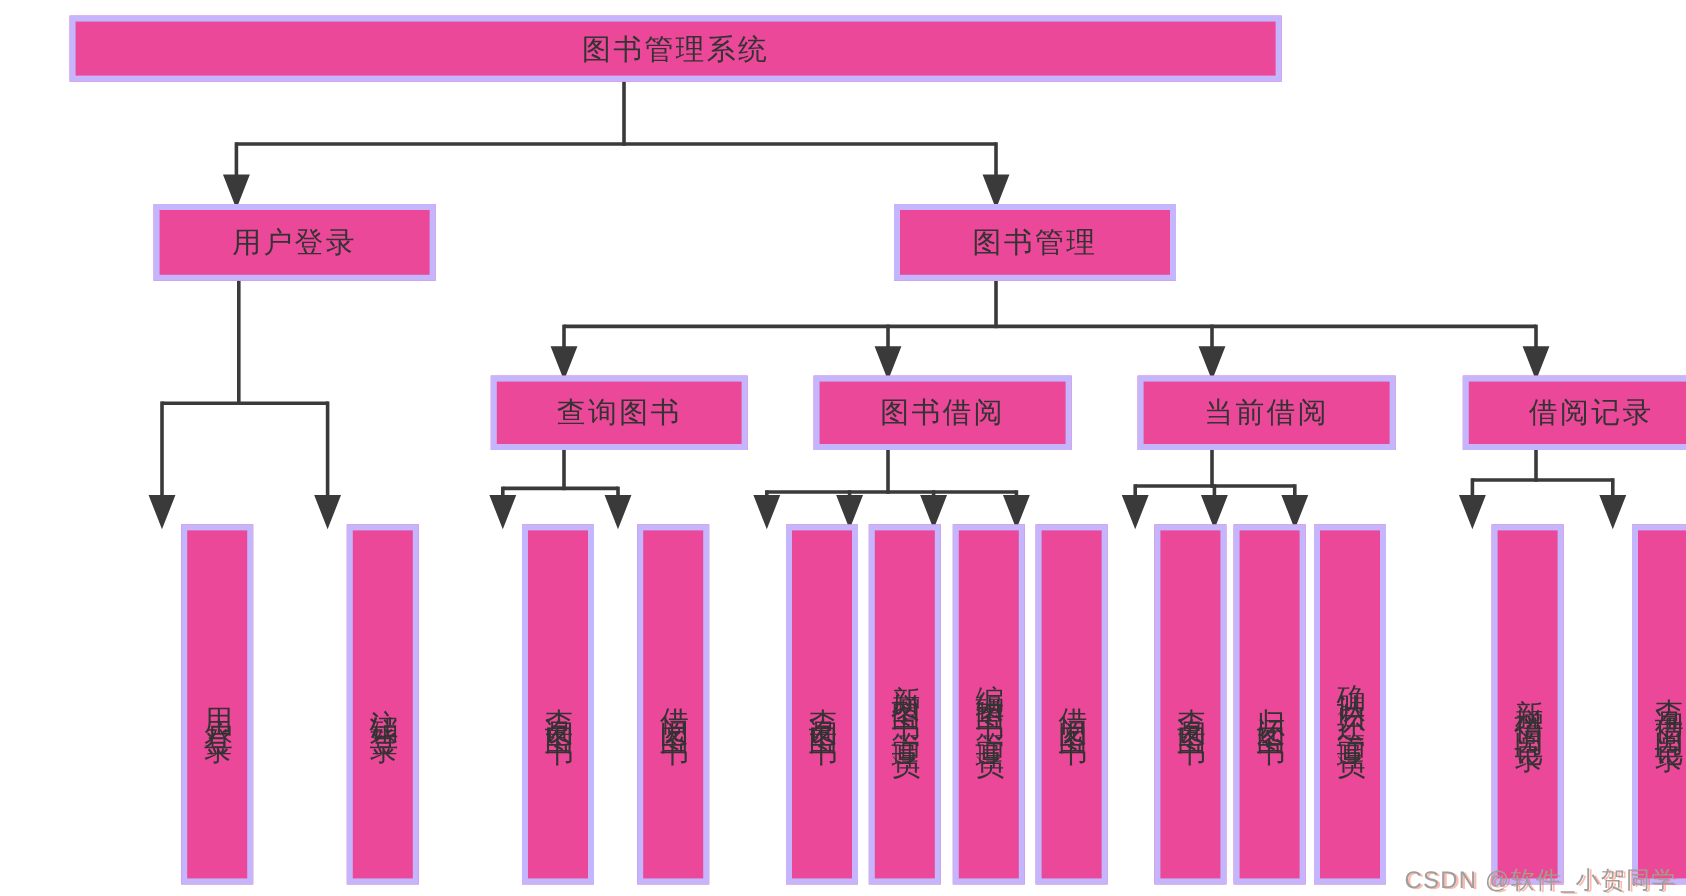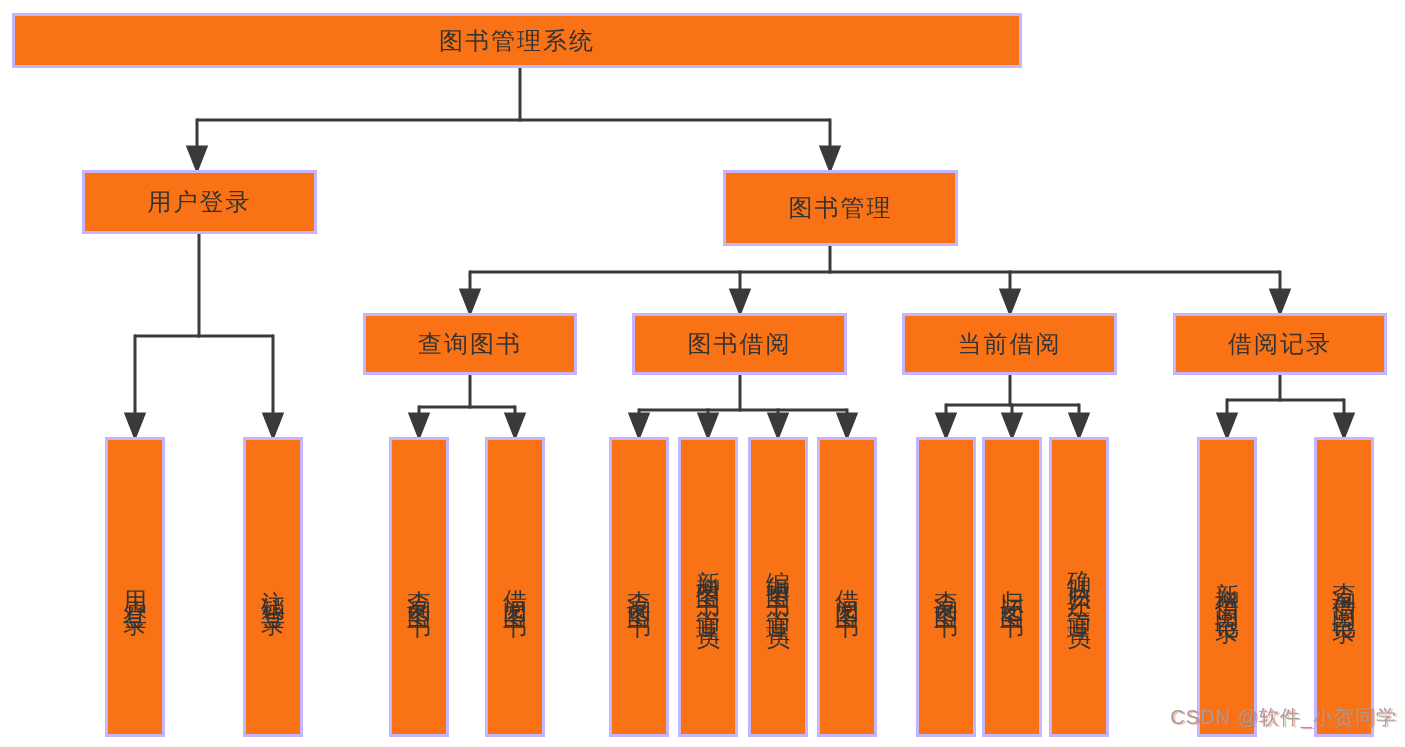--- a/index.html
+++ b/index.html
@@ -3,31 +3,32 @@
 <meta charset="utf-8">
 <style>
   html,body{margin:0;padding:0;background:#ffffff;}
   body{
     width:1405px;height:747px;position:relative;overflow:hidden;
     font-family:"Liberation Sans","DejaVu Sans",sans-serif;color:#333333;
   }
   .canvas{position:absolute;left:0;top:0;width:1405px;height:747px;background:#ffffff;}
   svg.connectors{position:absolute;left:0;top:0;z-index:0;}
   .node{
-    position:absolute;box-sizing:border-box;background:#f97316;
-    border:3px solid #c4b5fd;display:flex;align-items:center;justify-content:center;
+    position:absolute;box-sizing:border-box;background:#ec4899;
+    border:5px solid #c4b5fd;display:flex;align-items:center;justify-content:center;
     z-index:1;
+    margin-left:46px;
   }
   .hlabel{font-size:24px;letter-spacing:2px;white-space:nowrap;color:#333333;}
   .vlabel{
     writing-mode:vertical-rl;text-orientation:mixed;
     font-size:24px;letter-spacing:8px;line-height:1;color:#333333;white-space:nowrap;
   }
   .watermark{
-    position:absolute;right:8px;bottom:16px;z-index:2;
+    position:absolute;right:8px;bottom:0;z-index:2;
     font-size:20px;letter-spacing:1px;color:#9e9e9e;
     text-shadow:2px 1px 0 rgba(252,85,49,0.40);
     white-space:nowrap;
     margin-top:44px;
   }
 </style>
 </head>
 <body>
 
 <div class="canvas">
@@ -110,21 +111,21 @@
     </g>
   </svg>
 
   <div class="node" style="left:12px;top:13px;width:1010px;height:55px">
     <span class="hlabel">图书管理系统</span>
   </div>
 
   <div class="node" style="left:82px;top:170px;width:235px;height:64px">
     <span class="hlabel">用户登录</span>
   </div>
-  <div class="node" style="left:723px;top:170px;width:235px;height:76px">
+  <div class="node" style="left:699px;top:170px;width:235px;height:64px">
     <span class="hlabel">图书管理</span>
   </div>
 
   <div class="node" style="left:363px;top:313px;width:214px;height:62px">
     <span class="hlabel">查询图书</span>
   </div>
   <div class="node" style="left:632px;top:313px;width:215px;height:62px">
     <span class="hlabel">图书借阅</span>
   </div>
   <div class="node" style="left:902px;top:313px;width:215px;height:62px">

